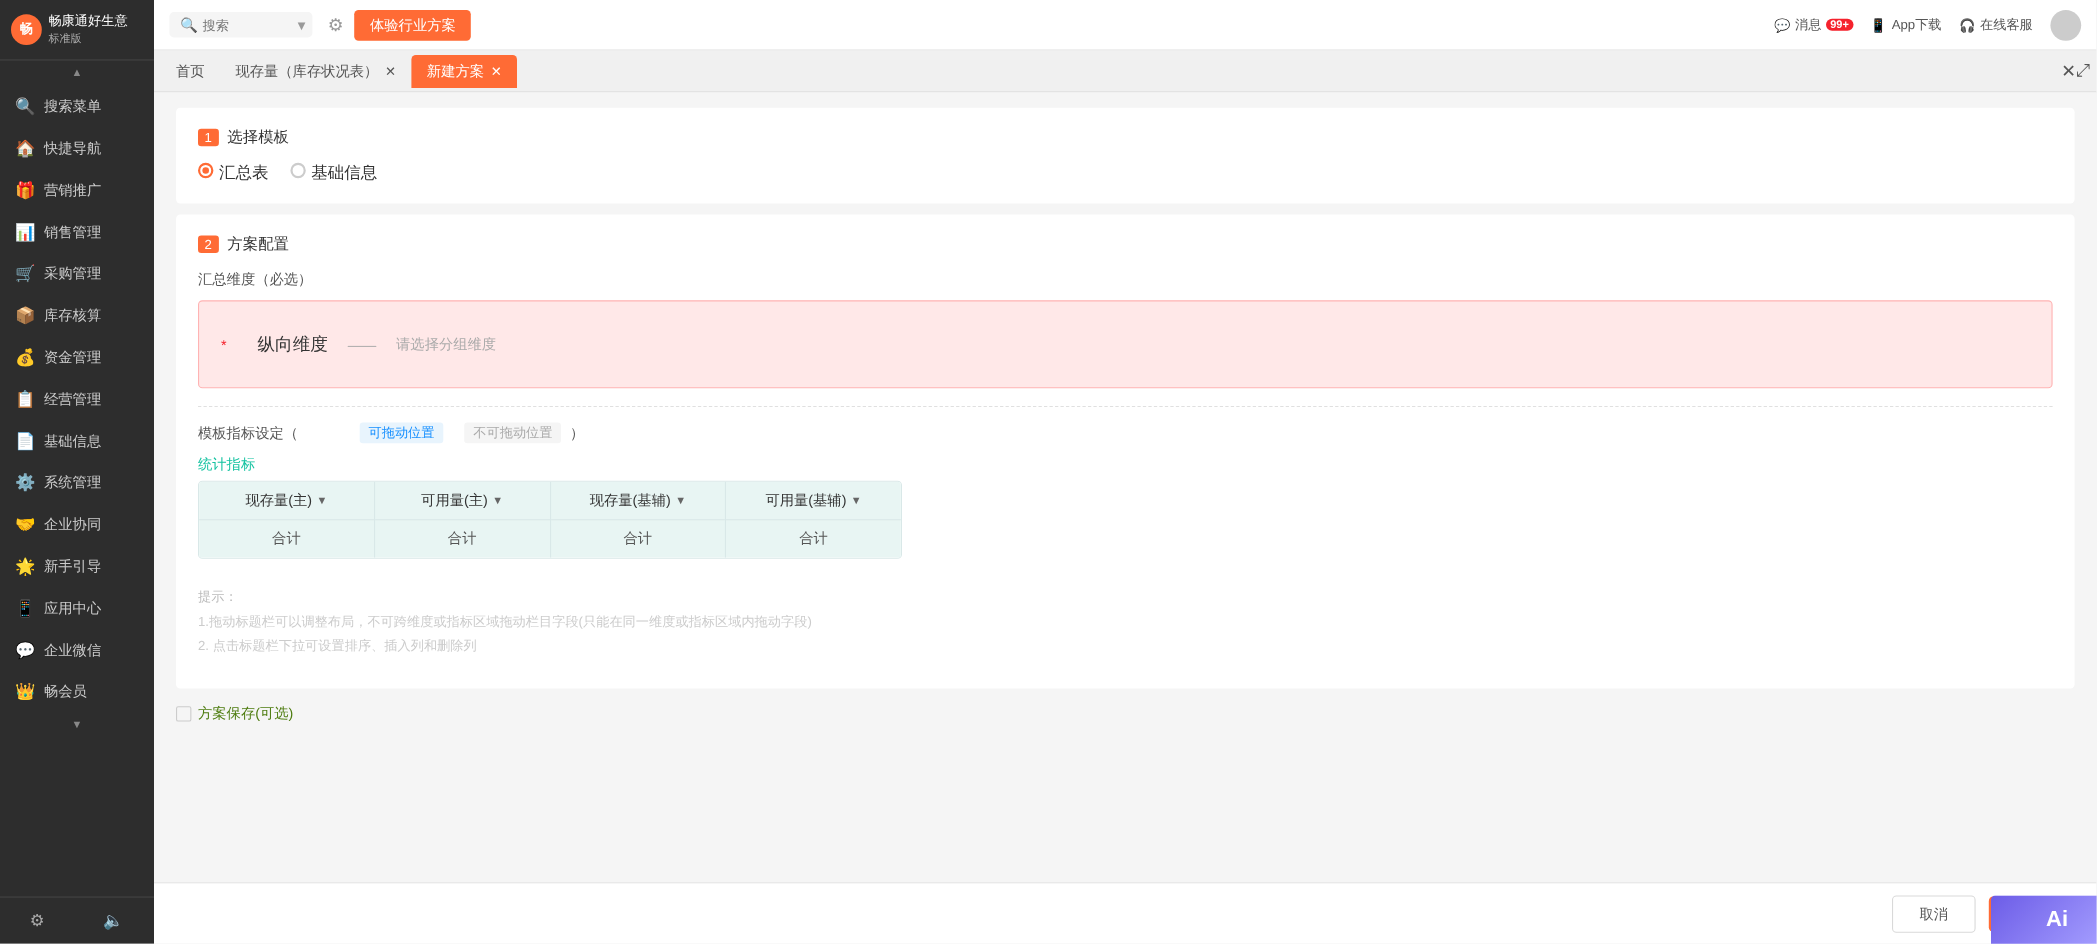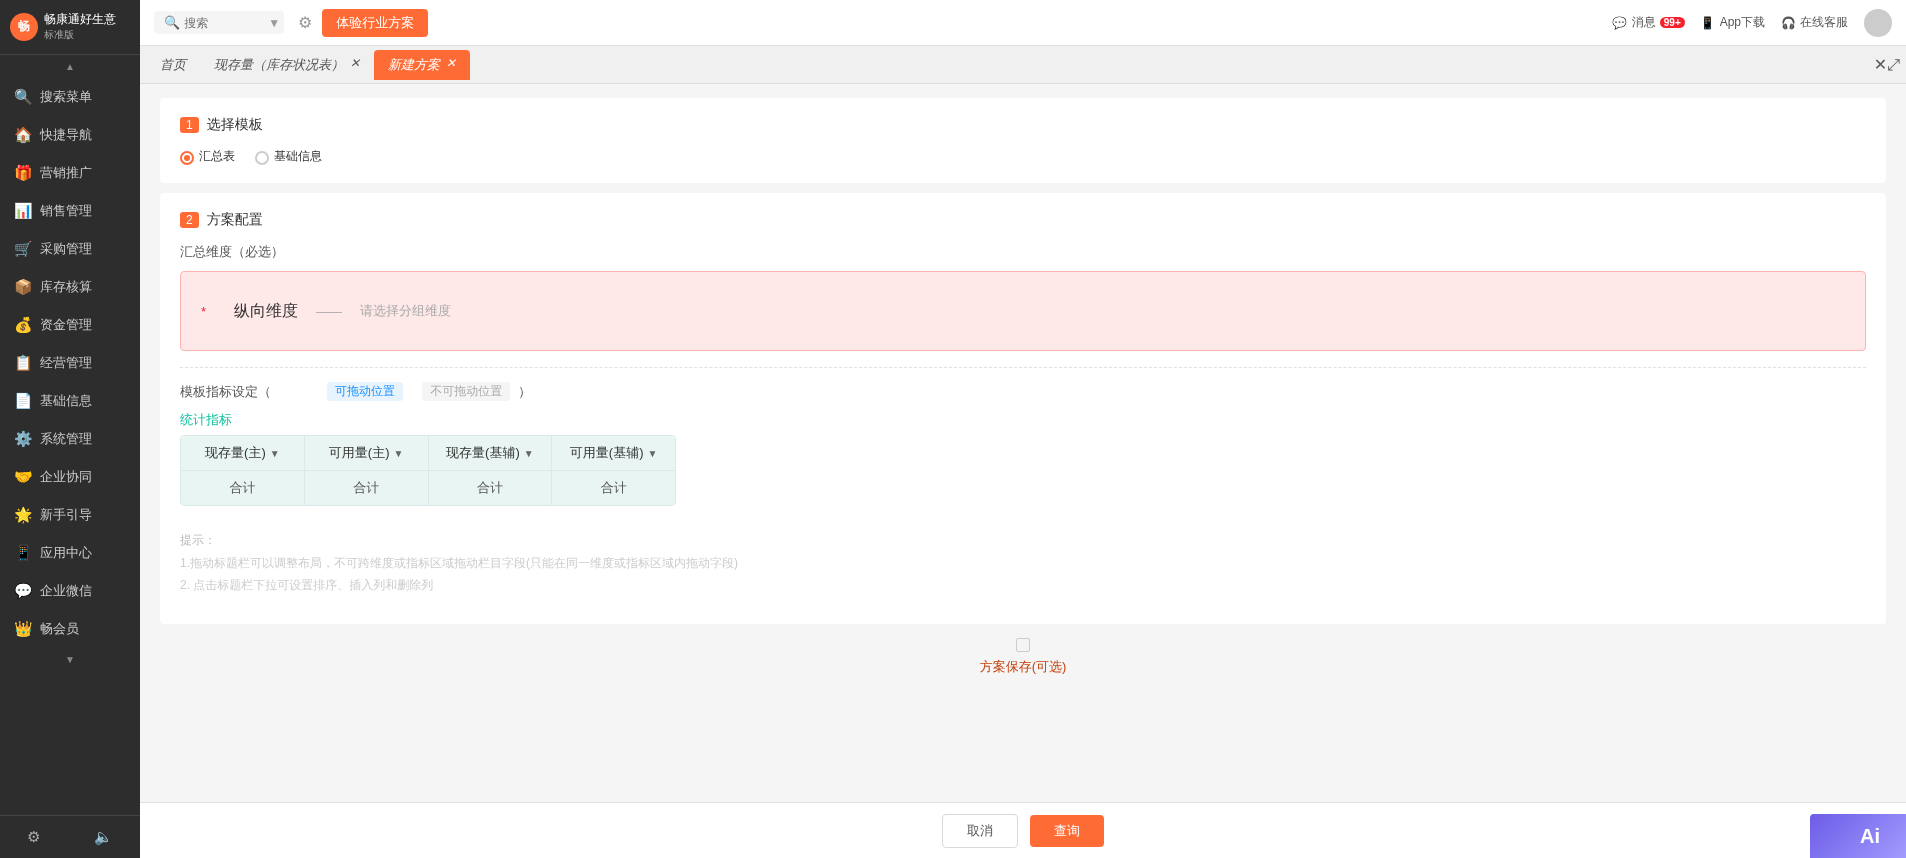--- a/index.html
+++ b/index.html
@@ -94,28 +94,27 @@
     
     .tabs-bar {
       background: #f0f0f0;
       display: flex;
       align-items: center;
       border-bottom: 1px solid #ddd;
       height: 38px;
       padding: 0 6px;
     }
     .tab-item {
-      display: flex; align-items: flex-start; gap: 6px;
+      display: flex; align-items: center; gap: 6px;
       padding: 6px 14px;
       cursor: pointer;
       font-size: 13px;
       color: #555;
       background: transparent;
       border-radius: 4px 4px 0 0;
-      font-style: italic;
     }
     .tab-item.active {
       background: #ff6b35; color: #fff;
     }
     .tab-close { font-size: 12px; cursor: pointer; }
 
     
     .content-area {
       flex: 1;
       overflow-y: auto;
@@ -144,21 +143,21 @@
       font-size: 14px; color: #333; font-weight: 500;
       margin-bottom: 14px;
     }
     .step-badge {
       background: #ff6b35; color: #fff;
       border-radius: 3px; padding: 1px 6px; font-size: 12px;
     }
 
     
     .radio-group { display: flex; align-items: center; gap: 20px; }
-    .radio-label { display: flex; align-items: flex-end; gap: 5px; cursor: pointer; font-size: 12px; color: #333; }
+    .radio-label { display: flex; align-items: flex-start; gap: 5px; cursor: pointer; font-size: 15px; color: #333; }
     .radio-dot {
       width: 14px; height: 14px;
       border-radius: 50%;
       border: 2px solid #ccc;
       display: flex; align-items: center; justify-content: center;
     }
     .radio-dot.checked { border-color: #ff6b35; }
     .radio-dot.checked::after {
       content: ''; width: 6px; height: 6px;
       border-radius: 50%; background: #ff6b35;
@@ -207,21 +206,21 @@
     }
 
     
     .stats-section-label {
       font-size: 13px; color: #13c2a0; font-weight: 500; margin-bottom: 6px;
     }
     .stats-table {
       border: 1px solid #d9e8e8;
       border-radius: 4px;
       overflow: hidden;
-      width: 496px;
+      width: 640px;
     }
     .stats-table-header {
       display: flex;
       background: #e8f5f3;
     }
     .stats-col {
       flex: 1;
       border-right: 1px solid #d9e8e8;
       text-align: center;
     }
@@ -244,37 +243,37 @@
       margin-top: 16px;
       padding: 10px 0;
     }
     .tips-title { font-size: 12px; color: #bbb; margin-bottom: 4px; }
     .tip-item { font-size: 12px; color: #ccc; line-height: 1.8; }
 
     
     .save-option {
       display: flex; align-items: center; gap: 6px;
       margin-top: 14px;
-      font-size: 13px; color: #c2410c; flex-direction: column;
+      font-size: 13px; color: #4d7c0f;
     }
     .save-checkbox {
       width: 14px; height: 14px;
       border: 1px solid #ccc;
       border-radius: 2px;
       cursor: pointer;
     }
 
     
     .bottom-bar {
       background: #fff;
       border-top: 1px solid #e0e0e0;
       height: 56px;
       display: flex;
       align-items: center;
-      justify-content: center;
+      justify-content: flex-end;
       padding: 0 24px;
       gap: 12px;
     }
     .btn-cancel {
       border: 1px solid #d9d9d9; background: #fff; color: #555;
       border-radius: 4px; padding: 7px 24px; font-size: 13px; cursor: pointer;
     }
     .btn-query {
       background: #ff6b35; color: #fff; border: none;
       border-radius: 4px; padding: 7px 24px; font-size: 13px; cursor: pointer;

